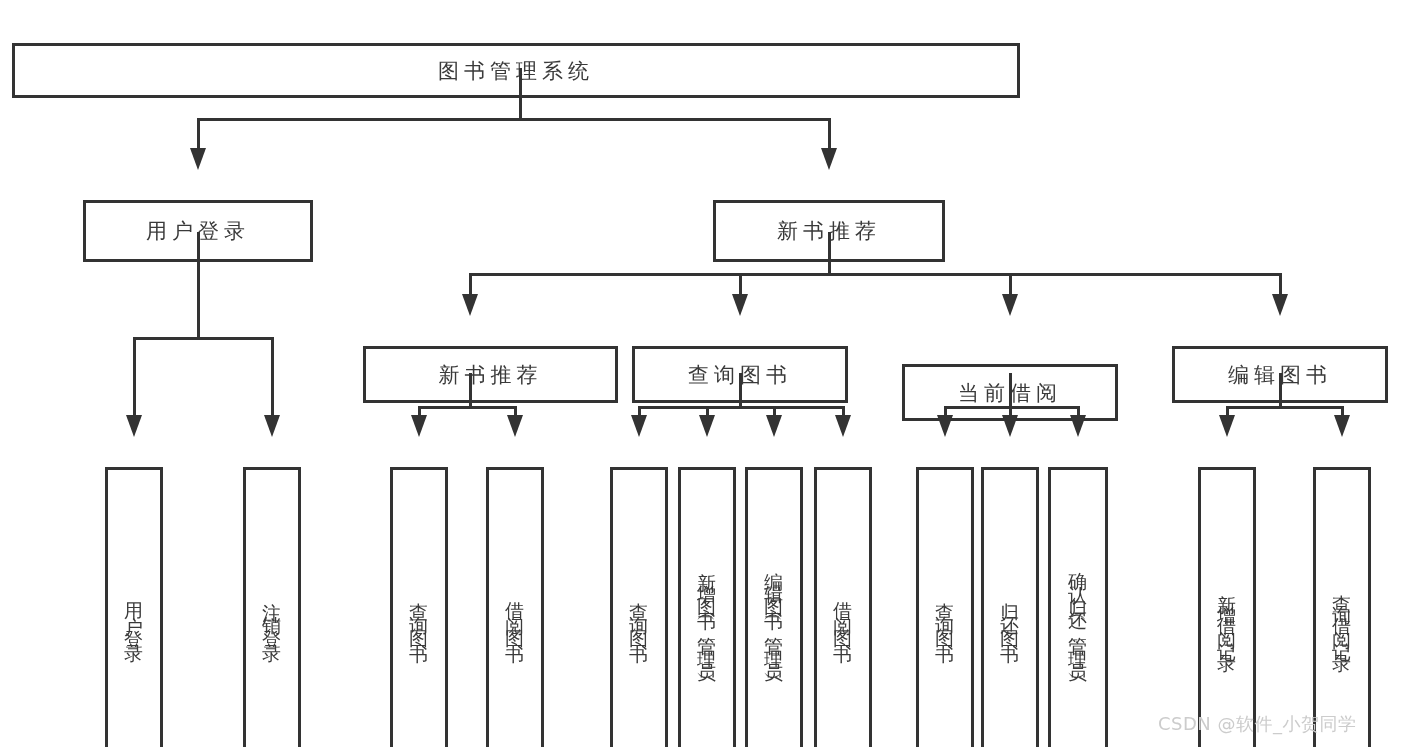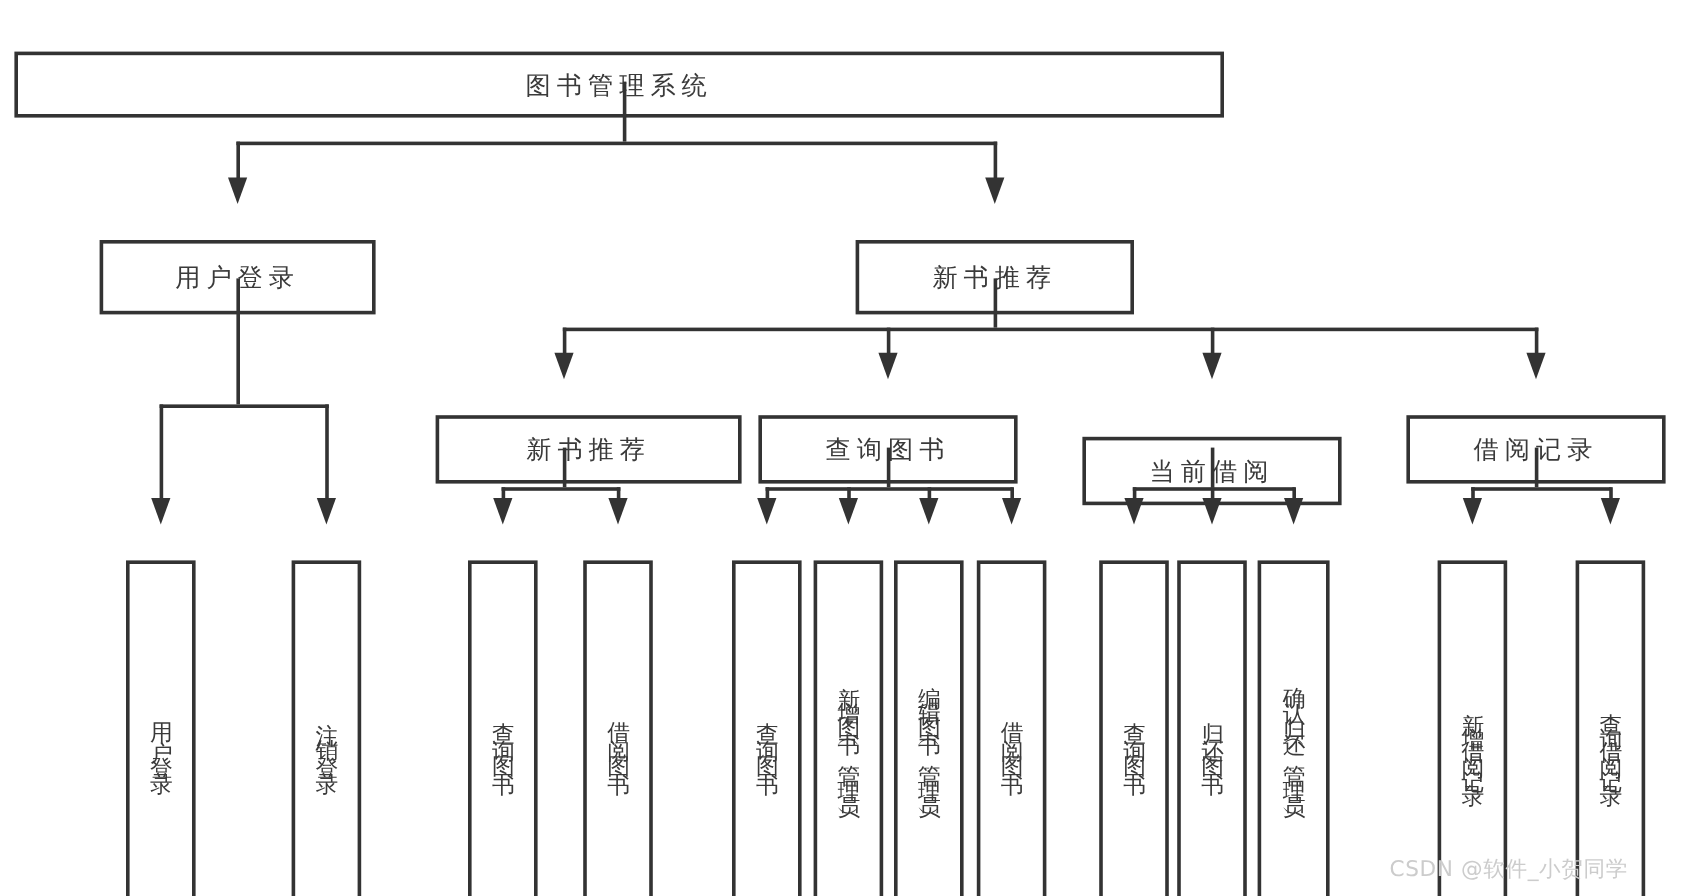--- a/index.html
+++ b/index.html
@@ -69,21 +69,21 @@
   <div class="vline" style="left:739px;top:273px;height:23px;"></div>
   <div class="arrow" style="left:732px;top:294px;"></div>
   <div class="vline" style="left:1009px;top:273px;height:23px;"></div>
   <div class="arrow" style="left:1002px;top:294px;"></div>
   <div class="vline" style="left:1279px;top:273px;height:23px;"></div>
   <div class="arrow" style="left:1272px;top:294px;"></div>
 
   <div class="box hbox" style="left:363px;top:316px;width:255px;height:57px;">新书推荐</div>
   <div class="box hbox" style="left:632px;top:316px;width:216px;height:57px;">查询图书</div>
   <div class="box hbox" style="left:902px;top:334px;width:216px;height:57px;">当前借阅</div>
-  <div class="box hbox" style="left:1172px;top:316px;width:216px;height:57px;">借阅记录</div>
+  <div class="box hbox" style="left:1172px;top:316px;width:216px;height:57px;">编辑图书</div>
 
   <div class="vline" style="left:469px;top:373px;height:33px;"></div>
   <div class="hline" style="left:418px;top:406px;width:99px;"></div>
   <div class="vline" style="left:418px;top:406px;height:11px;"></div>
   <div class="arrow" style="left:411px;top:415px;"></div>
   <div class="vline" style="left:514px;top:406px;height:11px;"></div>
   <div class="arrow" style="left:507px;top:415px;"></div>
 
   <div class="vline" style="left:739px;top:373px;height:33px;"></div>
   <div class="hline" style="left:638px;top:406px;width:206px;"></div>

